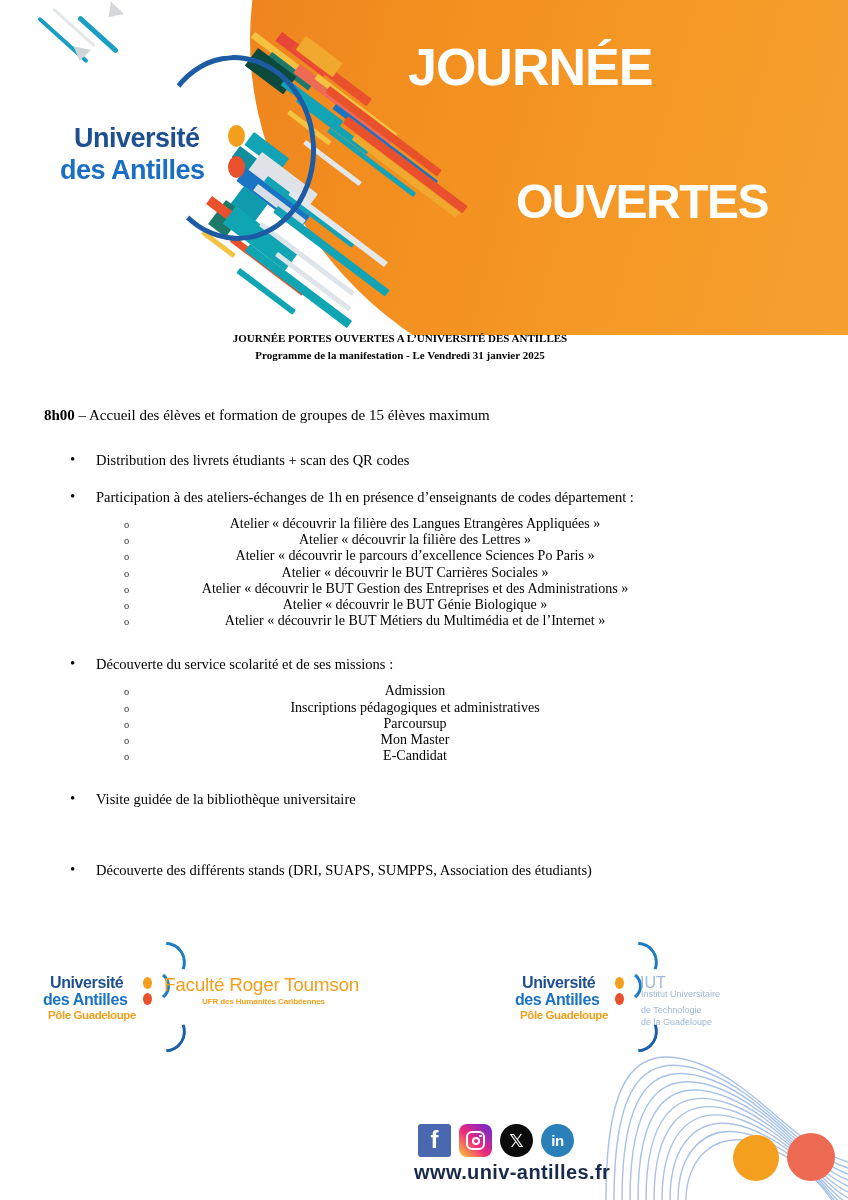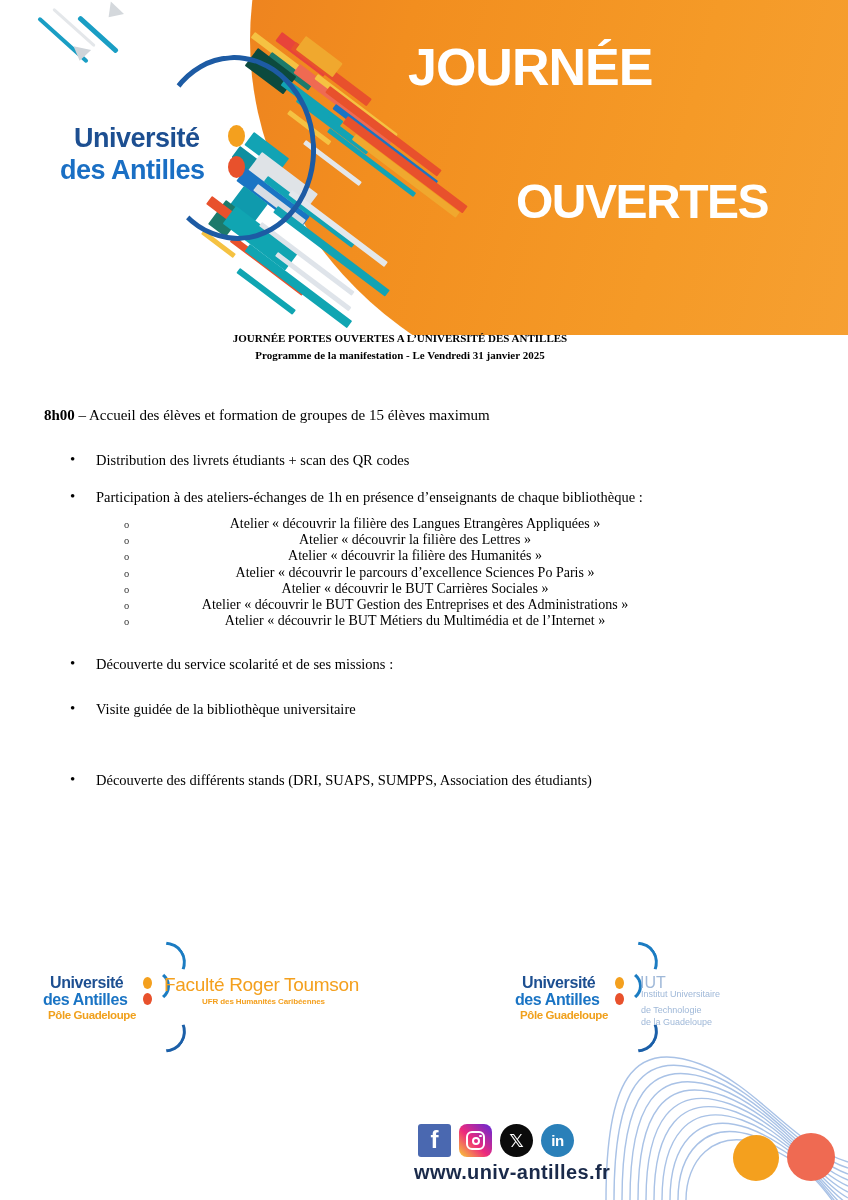--- a/index.html
+++ b/index.html
@@ -418,36 +418,43 @@
 
   <ul class="lvl1">
 
     <li>
       <span>Distribution des livrets étudiants + scan des QR codes</span>
     </li>
 
     <div class="gap-md"></div>
 
     <li>
-      <span>Participation à des ateliers-échanges de 1h en présence d’enseignants de chaque bibliothèque  :</span>
+      <span>Participation à des ateliers-échanges de 1h en présence d’enseignants de codes département  :</span>
       <ul class="lvl2">
         <li><span>Atelier « découvrir la filière des Langues Etrangères Appliquées »</span></li>
         <li><span>Atelier « découvrir la filière des Lettres »</span></li>
-        <li><span>Atelier « découvrir la filière des Humanités »</span></li>
         <li><span>Atelier « découvrir le parcours d’excellence Sciences Po Paris »</span></li>
         <li><span>Atelier « découvrir le BUT Carrières Sociales »</span></li>
         <li><span>Atelier « découvrir le BUT Gestion des Entreprises et des Administrations »</span></li>
+        <li><span>Atelier « découvrir le BUT Génie Biologique »</span></li>
         <li><span>Atelier « découvrir le BUT Métiers du Multimédia et de l’Internet »</span></li>
       </ul>
     </li>
 
     <div class="gap-lg"></div>
 
     <li>
       <span>Découverte du service scolarité et de ses missions :</span>
+      <ul class="lvl2">
+        <li><span>Admission</span></li>
+        <li><span>Inscriptions pédagogiques et administratives</span></li>
+        <li><span>Parcoursup</span></li>
+        <li><span>Mon Master</span></li>
+        <li><span>E-Candidat</span></li>
+      </ul>
     </li>
 
     <div class="gap-lg"></div>
 
     <li>
       <span>Visite guidée de la bibliothèque universitaire</span>
     </li>
 
     <div class="gap-md"></div>
 

